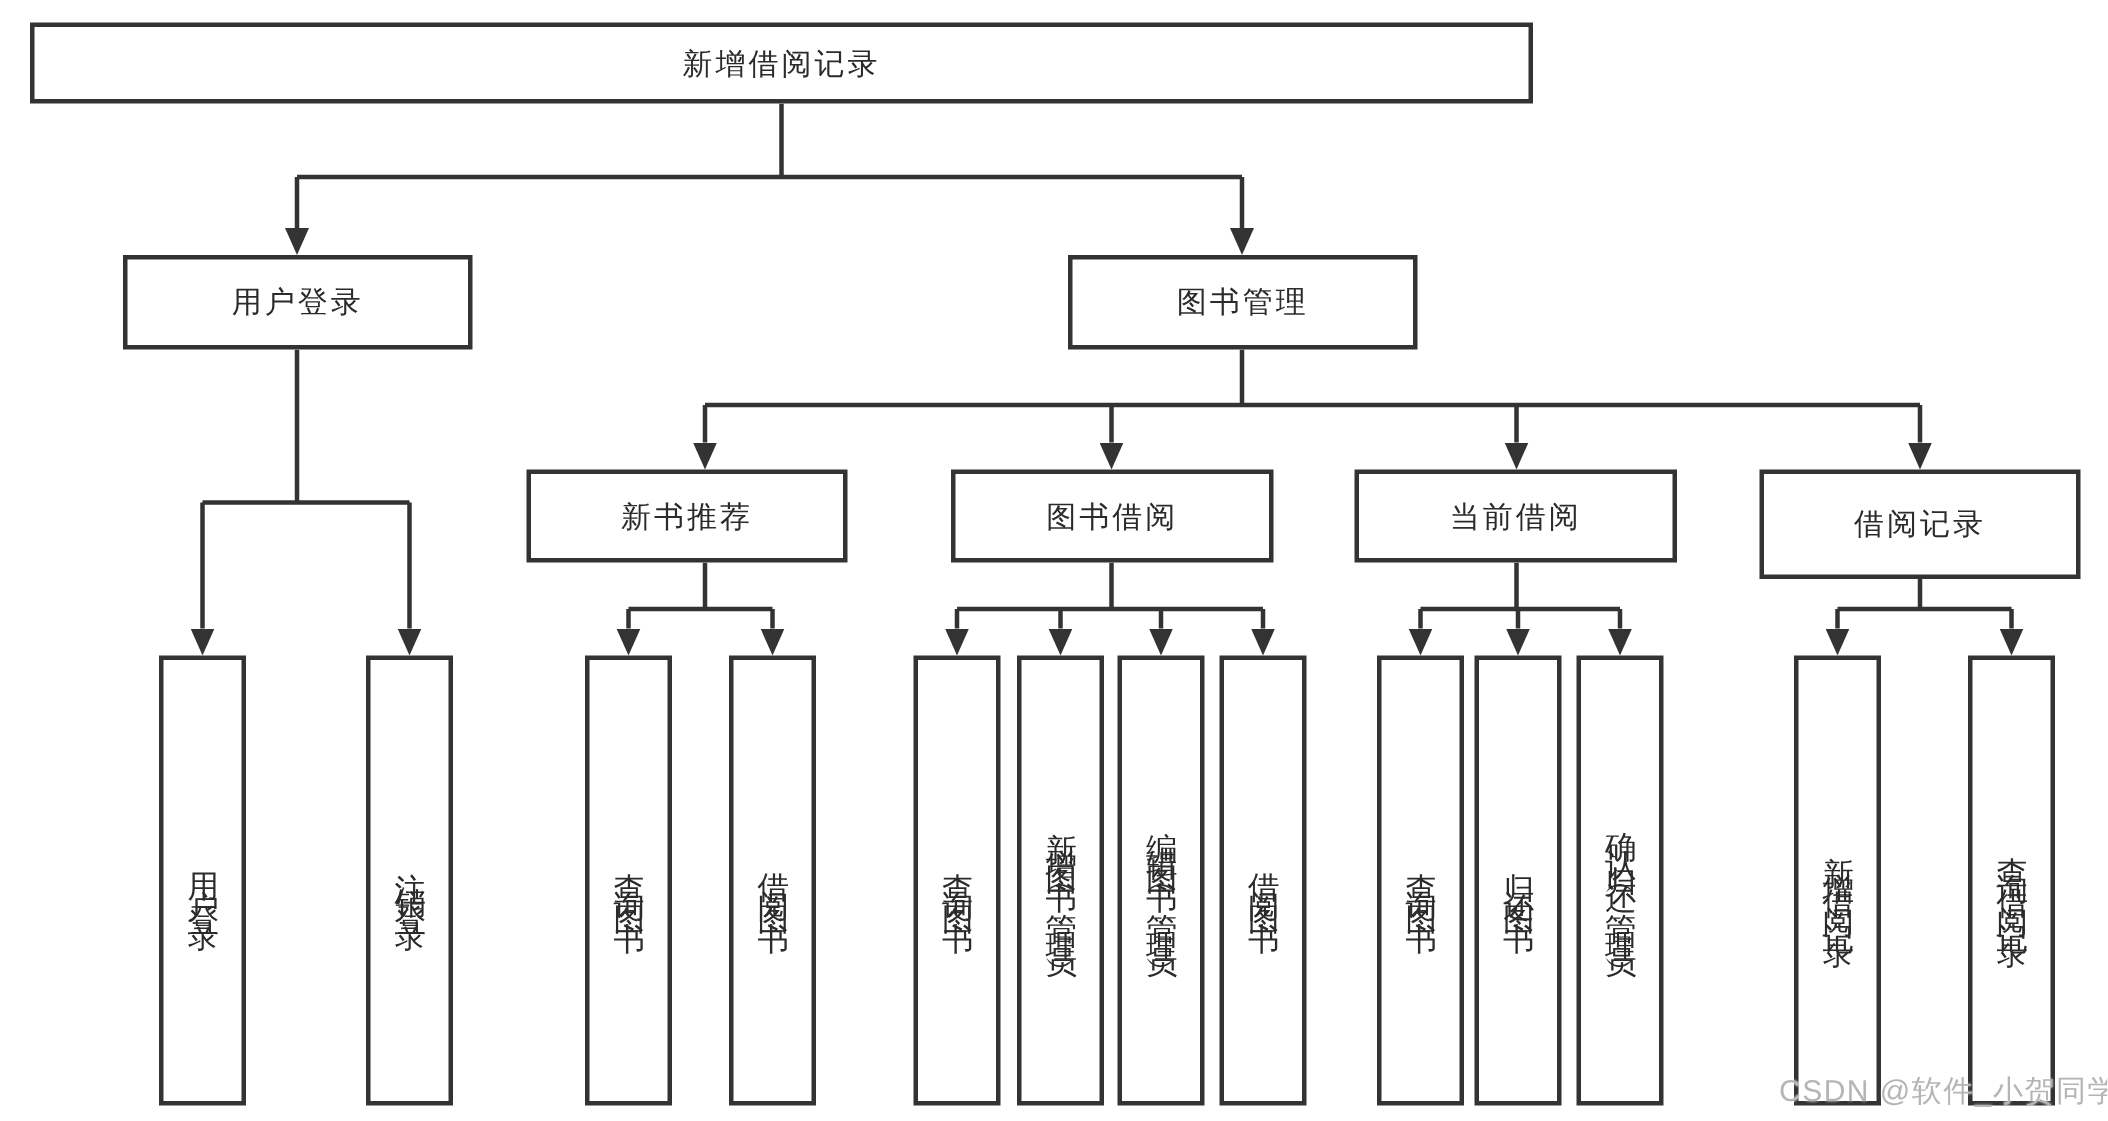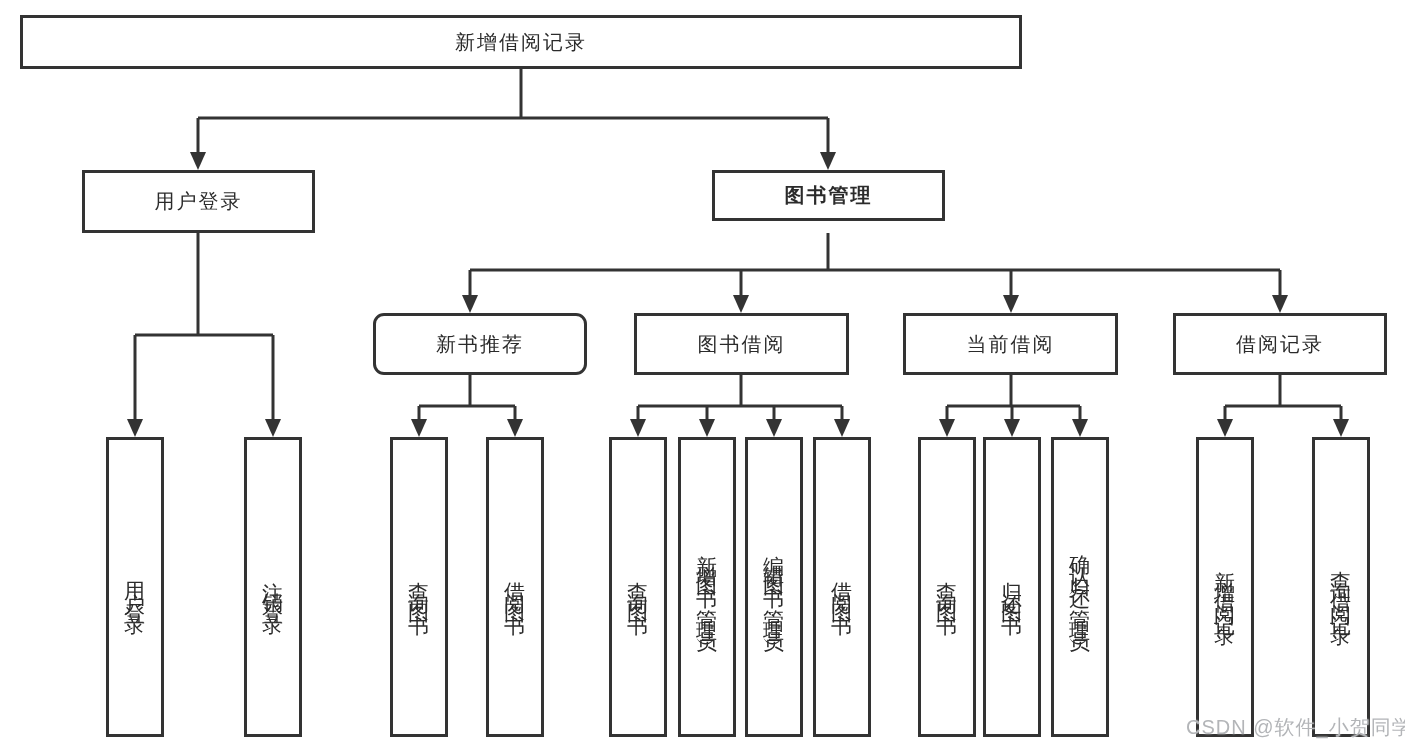--- a/index.html
+++ b/index.html
@@ -28,26 +28,26 @@
     text-orientation:mixed;
     font-size:21px;
     letter-spacing:11px;
     line-height:1;
   }
   .leaf{top:437px;width:58px;height:300px;}
   
   #n-root{left:20px;top:15px;width:1002px;height:54px;}
   
   #n-l2-user{left:82px;top:170px;width:233px;height:63px;}
-  #n-l2-book{left:712px;top:170px;width:233px;height:51px;font-weight:bold;}
+  #n-l2-book{left:712px;top:170px;width:233px;height:63px;}
   
-  #n-l3-new{left:373px;top:313px;width:214px;height:62px;border-radius:11px;}
+  #n-l3-new{left:351px;top:313px;width:214px;height:62px;}
   #n-l3-borrow{left:634px;top:313px;width:215px;height:62px;}
   #n-l3-current{left:903px;top:313px;width:215px;height:62px;}
-  #n-l3-record{left:1173px;top:313px;width:214px;height:62px;}
+  #n-l3-record{left:1173px;top:313px;width:214px;height:73px;}
   
   #n-leaf-ul{left:106px;}
   #n-leaf-lo{left:244px;}
   #n-leaf-nbq{left:390px;}
   #n-leaf-nbb{left:486px;}
   #n-leaf-bbq{left:609px;}
   #n-leaf-bba{left:678px;}
   #n-leaf-bbe{left:745px;}
   #n-leaf-bbb{left:813px;}
   #n-leaf-cbq{left:918px;}

